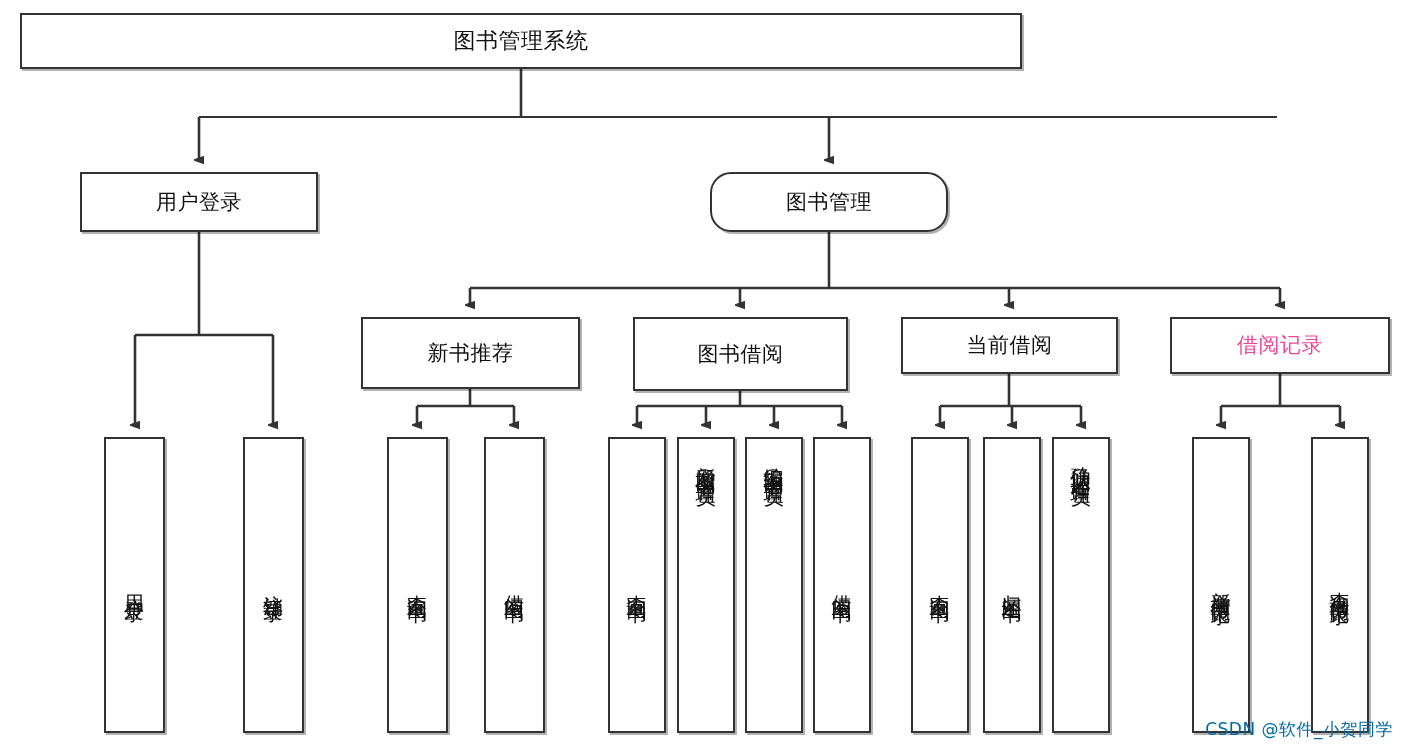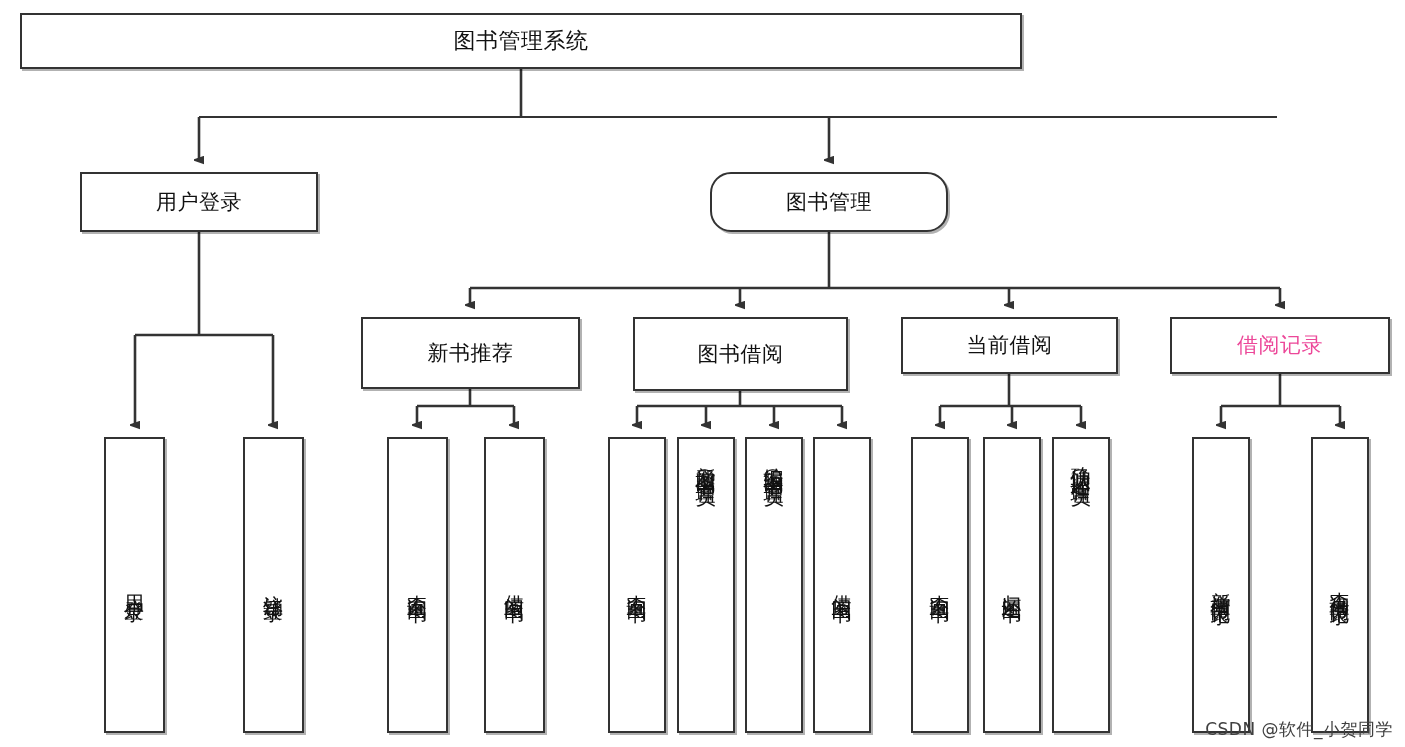--- a/index.html
+++ b/index.html
@@ -206,14 +206,14 @@
         <span class="lbl">确认归还（管理员）</span>
       </div>
       <div class="node v center" id="node-leaf-add-record" style="left: 1192px; top: 437px; width: 58px; height: 296px; background: rgb(255, 255, 255); border-color: rgb(51, 51, 51); color: rgb(17, 17, 17);">
         <span class="lbl">新增借阅记录</span>
       </div>
       <div class="node v center" id="node-leaf-query-record" style="left: 1311px; top: 437px; width: 58px; height: 296px; background: rgb(255, 255, 255); border-color: rgb(51, 51, 51); color: rgb(17, 17, 17);">
         <span class="lbl">查询借阅记录</span>
       </div>
     </div>
 
-  <div id="watermark" style="color: #404040;">CSDN @软件_小贺同学</div>
+  <div id="watermark" style="color: #0369a1;">CSDN @软件_小贺同学</div>
 </div>
 
 </body></html>

